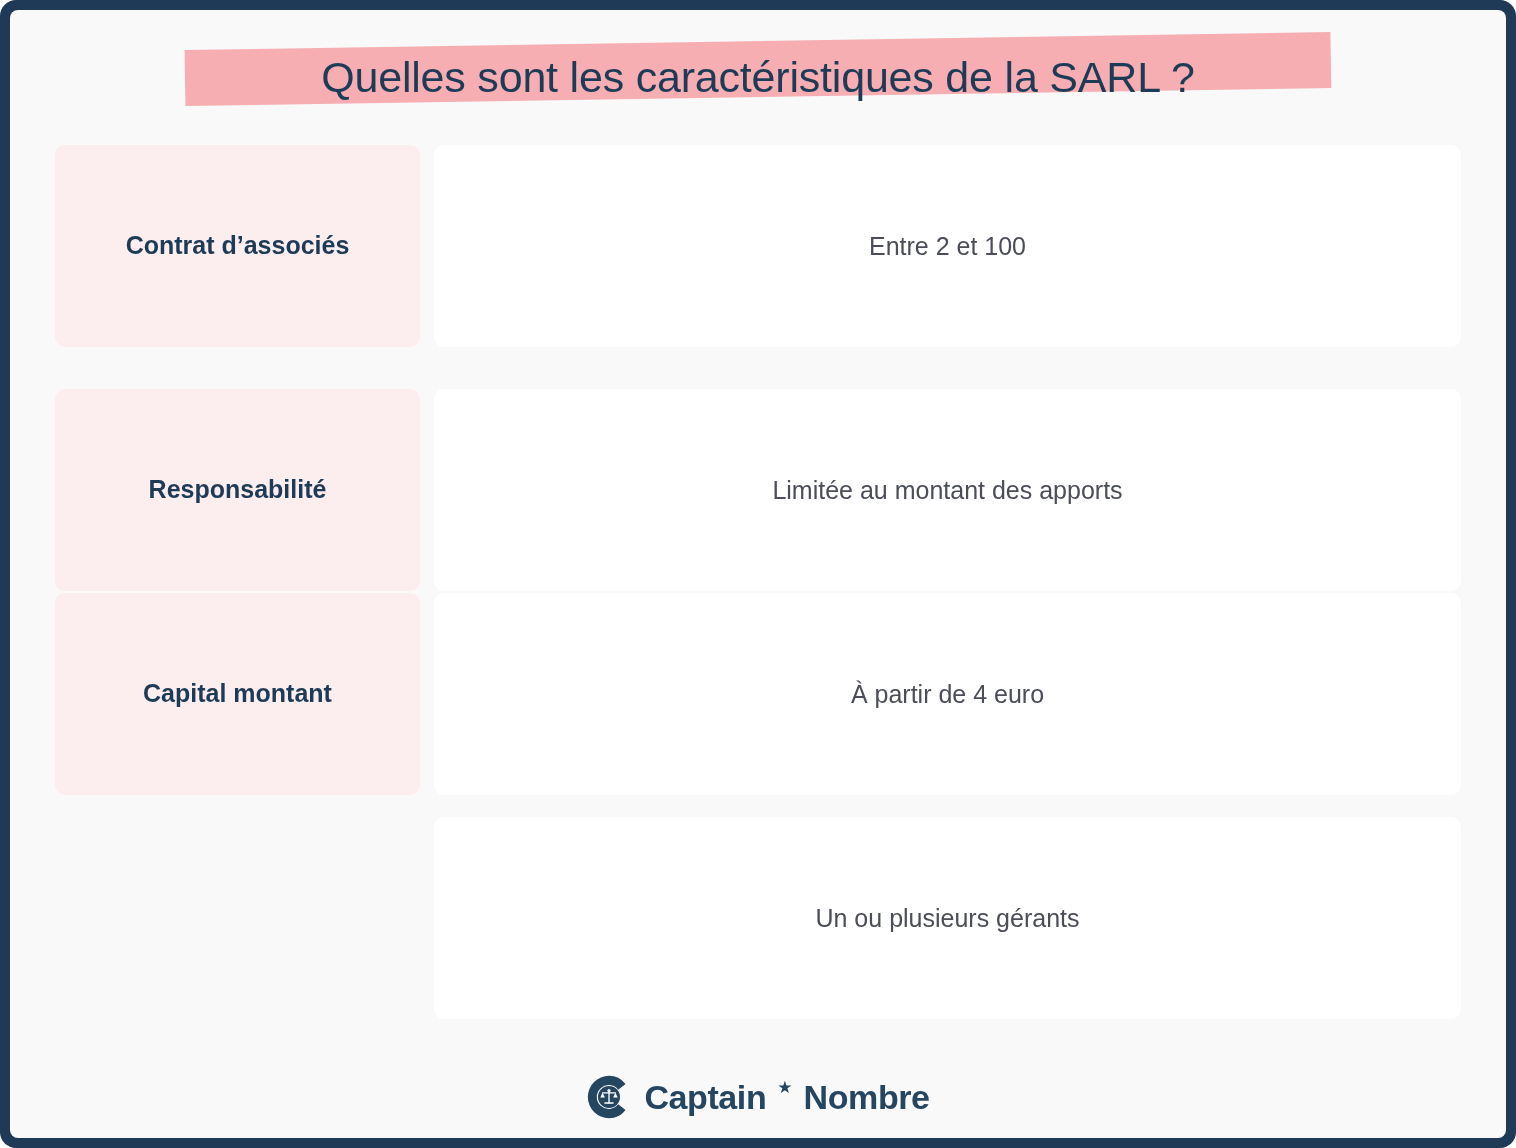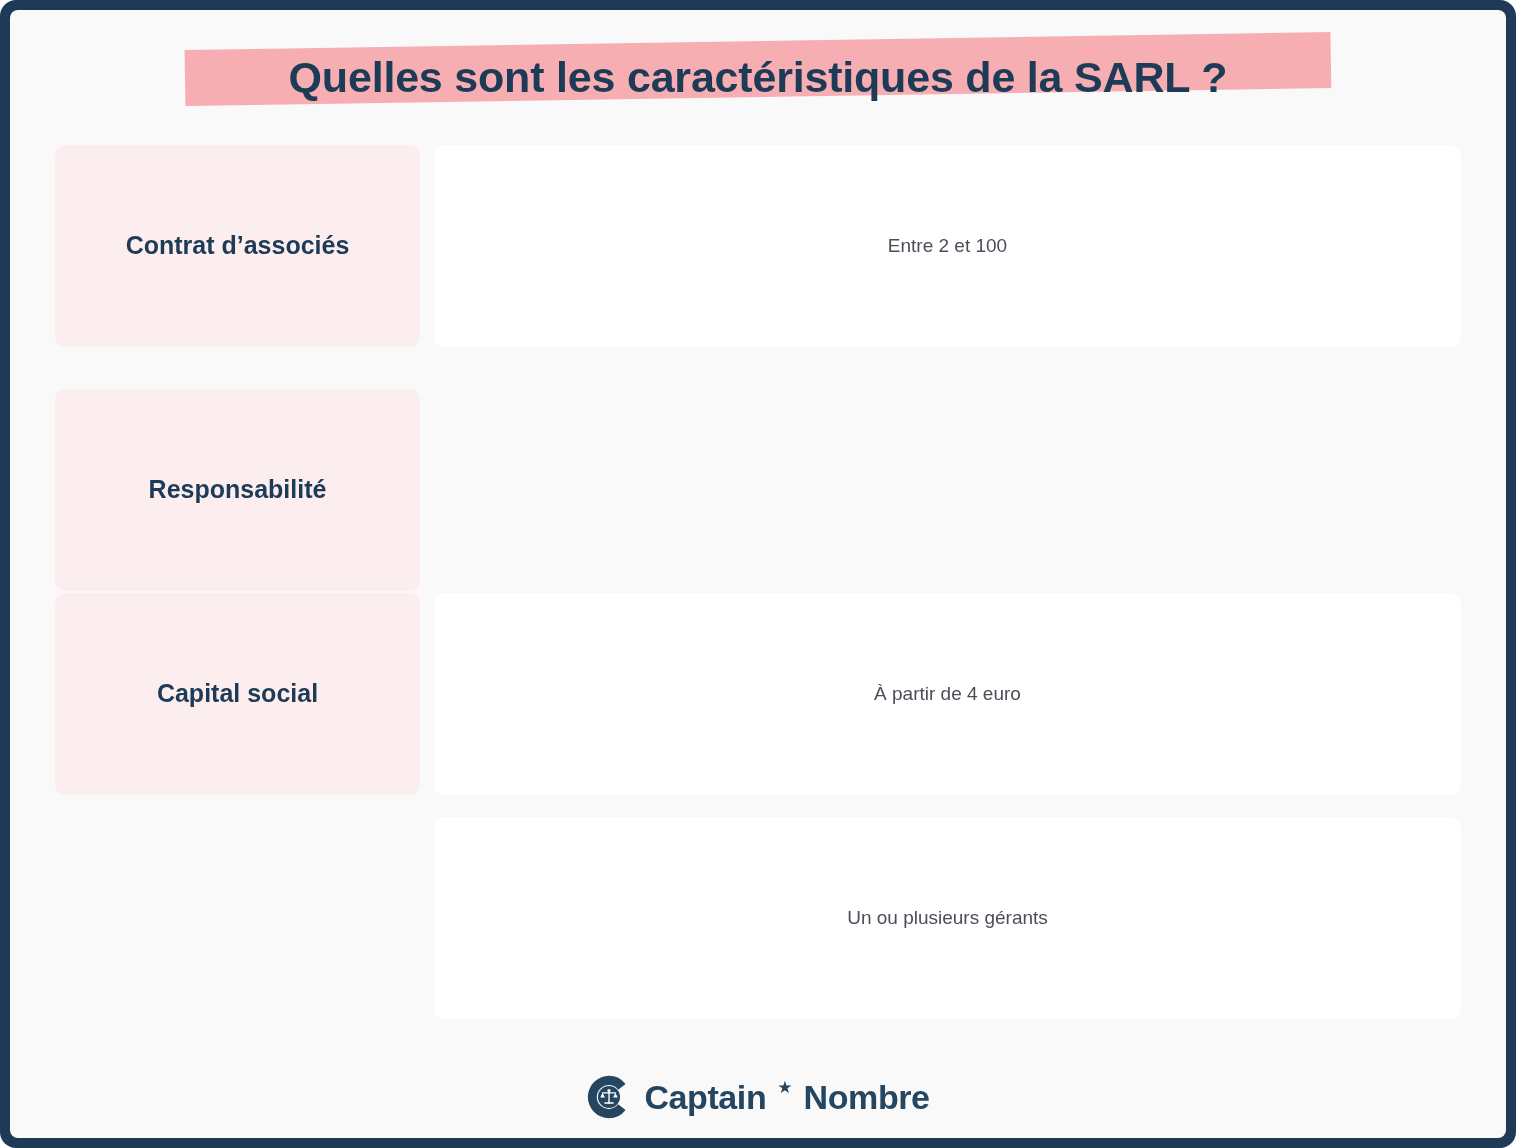--- a/index.html
+++ b/index.html
@@ -50,21 +50,21 @@
     transform: rotate(-0.9deg);
     transform-origin: left center;
   }
   .title-text {
     position: absolute;
     left: 0;
     top: 0;
     width: 100%;
     text-align: center;
     font-size: 43px;
-    font-weight: bold;
+    font-weight: normal;
     color: #1d3b57;
     letter-spacing: -0.2px;
     line-height: 86px;
     white-space: nowrap;
   }
 
   
   .rows {
     position: absolute;
     left: 0;
@@ -113,21 +113,21 @@
     height: 202px;
     background: #ffffff;
     border-radius: 10px;
     display: flex;
     align-items: center;
     justify-content: center;
     box-sizing: border-box;
     padding: 0 24px;
   }
   .cell-value-text {
-    font-size: 19px;
+    font-size: 25px;
     font-weight: normal;
     color: #4b4e58;
     text-align: center;
     line-height: 1.3;
   }
 
   
   .footer {
     position: absolute;
     left: 0;
@@ -182,25 +182,28 @@
         </div>
         <div class="cell-value">
           <span class="cell-value-text">Entre 2 et 100</span>
         </div>
       </div>
 
       <div class="row row-1">
         <div class="cell-label">
           <span class="cell-label-text">Responsabilité</span>
         </div>
+        <div class="cell-value">
+          <span class="cell-value-text">Limitée au montant des apports</span>
+        </div>
       </div>
 
       <div class="row row-2">
         <div class="cell-label">
-          <span class="cell-label-text">Capital social</span>
+          <span class="cell-label-text">Capital montant</span>
         </div>
         <div class="cell-value">
           <span class="cell-value-text">À partir de 4 euro</span>
         </div>
       </div>
 
       <div class="row row-3">
         <div class="cell-value">
           <span class="cell-value-text">Un ou plusieurs gérants</span>
         </div>

